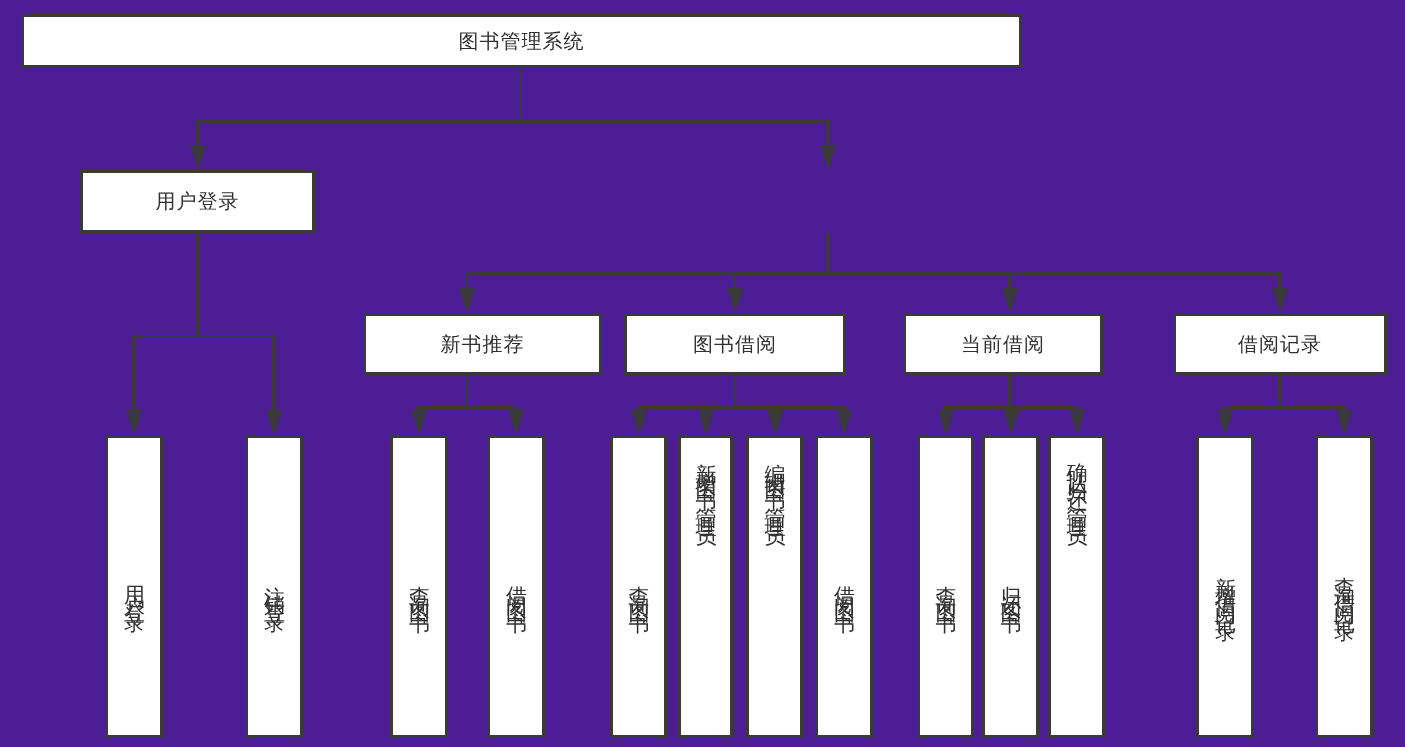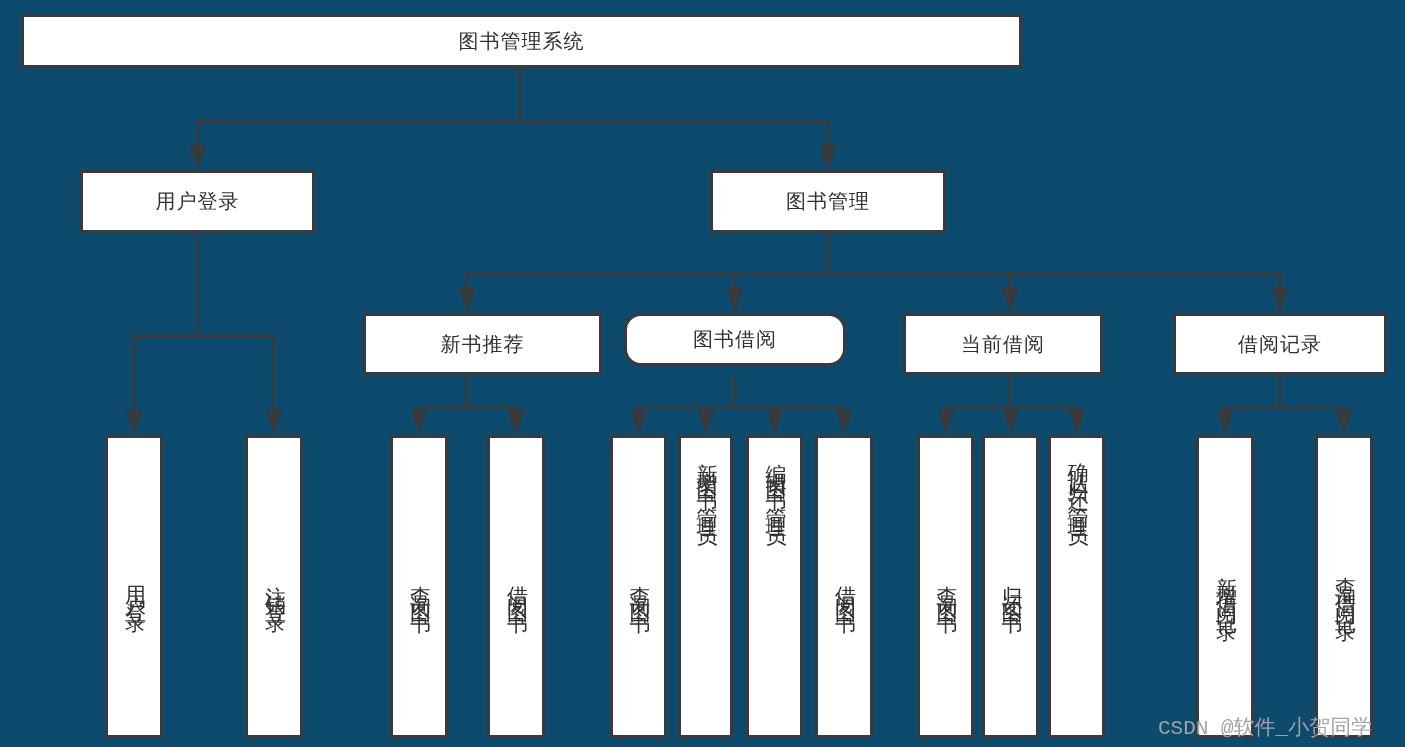--- a/index.html
+++ b/index.html
@@ -4,22 +4,22 @@
 <style>
   :root{
     --line:#3a3a3a;
     --text:#303030;
     --wm:#a3a3a3;
   }
   html,body{margin:0;padding:0;background:#ffffff;}
   .canvas{
     position:relative;
     width:1405px;height:747px;
-    background:#0c4a6e;
-    font-family:Liberation Mono, monospace;
+    background:#4c1d95;
+    font-family:Liberation Serif, serif;
     overflow:hidden;
   }
   .box{
     position:absolute;
     box-sizing:border-box;
     border:3px solid var(--line);
     background:#ffffff;
     display:flex;
     align-items:center;
     justify-content:center;
@@ -115,24 +115,23 @@
   <div class="vline" style="left:1278px;top:375px;height:33px;"></div>
   <div class="hline" style="left:1223px;top:406px;width:123px;"></div>
   <div class="vline" style="left:1223px;top:406px;height:8px;"></div>
   <div class="arrow" style="left:1217px;top:410px;"></div>
   <div class="vline" style="left:1342px;top:406px;height:8px;"></div>
   <div class="arrow" style="left:1336px;top:410px;"></div>
 
   <div class="box" style="left:21px;top:14px;width:1001px;height:54px;">图书管理系统</div>
 
   <div class="box" style="left:80px;top:170px;width:235px;height:63px;">用户登录</div>
-  <div class="box" style="left:710px;top:170px;width:236px;height:63px;">图书管理</div>
 
   <div class="box" style="left:363px;top:313px;width:239px;height:62px;">新书推荐</div>
-  <div class="box" style="left:624px;top:313px;width:222px;height:53px;border-radius:17px;">图书借阅</div>
+  <div class="box" style="left:624px;top:313px;width:222px;height:62px;">图书借阅</div>
   <div class="box" style="left:903px;top:313px;width:200px;height:62px;">当前借阅</div>
   <div class="box" style="left:1173px;top:313px;width:214px;height:62px;">借阅记录</div>
 
   <div class="box vbox" style="left:105px;top:435px;width:58px;height:303px;">用户登录</div>
   <div class="box vbox" style="left:245px;top:435px;width:58px;height:303px;">注销登录</div>
 
   <div class="box vbox" style="left:390px;top:435px;width:58px;height:303px;">查询图书</div>
   <div class="box vbox" style="left:487px;top:435px;width:58px;height:303px;">借阅图书</div>
 
   <div class="box vbox" style="left:610px;top:435px;width:57px;height:303px;">查询图书</div>
@@ -140,15 +139,14 @@
   <div class="box vbox long" style="left:746px;top:435px;width:57px;height:303px;">编辑图书（管理员）</div>
   <div class="box vbox" style="left:815px;top:435px;width:58px;height:303px;">借阅图书</div>
 
   <div class="box vbox" style="left:917px;top:435px;width:57px;height:303px;">查询图书</div>
   <div class="box vbox" style="left:982px;top:435px;width:57px;height:303px;">归还图书</div>
   <div class="box vbox long" style="left:1048px;top:435px;width:57px;height:303px;">确认归还（管理员）</div>
 
   <div class="box vbox" style="left:1196px;top:435px;width:58px;height:303px;">新增借阅记录</div>
   <div class="box vbox" style="left:1315px;top:435px;width:58px;height:303px;">查询借阅记录</div>
 
-  <div class="watermark">CSDN @软件_小贺同学</div>
 
 </div>
 
 </body></html>

